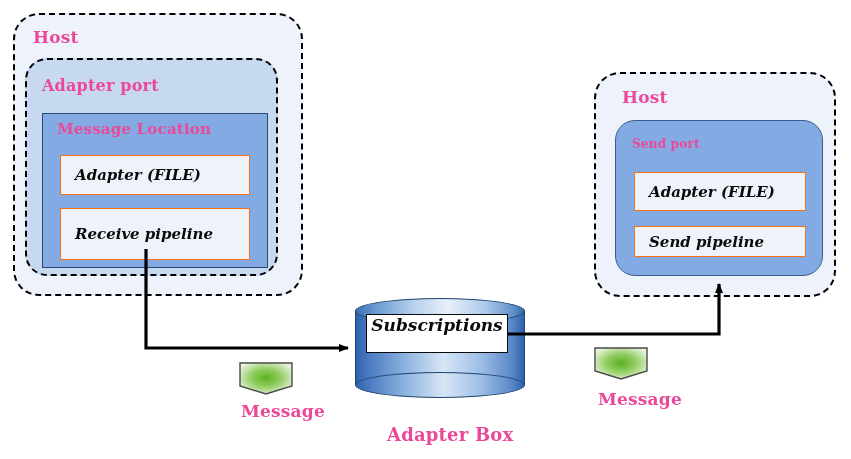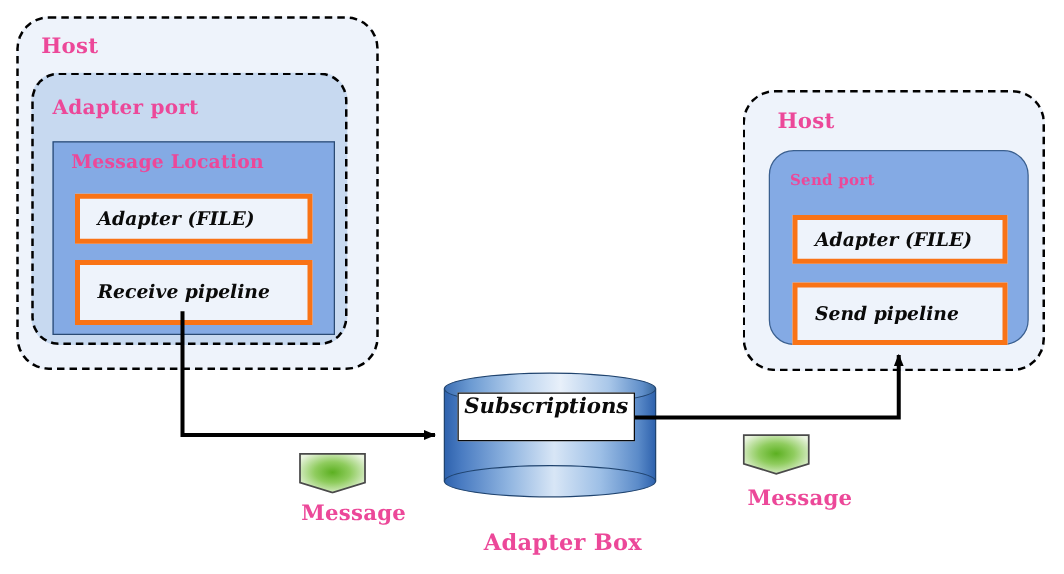--- a/index.html
+++ b/index.html
@@ -56,21 +56,21 @@
   .location-box {
     position: absolute;
     border: 1px solid #2a4a73;
     background: #84aae4;
     box-sizing: border-box;
   }
 
   
   .component-box {
     position: absolute;
-    border: 4px solid #f97316;
+    border: 1px solid #f97316;
     background: #eef3fb;
     box-sizing: border-box;
   }
   .component-box .comp-label {
     position: absolute;
     left: 14px;
     top: 50%;
     transform: translateY(-52%);
     font-family: "DejaVu Serif", serif;
     font-style: italic;
@@ -184,21 +184,21 @@
 <div class="label" style="left:622px; top:87px; font-size:17px;">Host</div>
 
 <div class="port-solid" style="left:615px; top:120px; width:208px; height:156px;">
 </div>
 <div class="label" style="left:632px; top:137px; font-size:12px;">Send port</div>
 
 <div class="component-box" style="left:634px; top:172px; width:172px; height:39px;">
   <span class="comp-label">Adapter (FILE)</span>
 </div>
 
-<div class="component-box" style="left:634px; top:226px; width:172px; height:50px;">
+<div class="component-box" style="left:634px; top:226px; width:172px; height:31px;">
   <span class="comp-label">Send pipeline</span>
 </div>
 
 <div class="cylinder" style="left:355px; top:298px; width:170px; height:100px;">
   <div class="cyl-body"></div>
   <div class="cyl-bottom"></div>
   <div class="cyl-top"></div>
 </div>
 
 <div class="subscriptions-box" style="left:366px; top:314px; width:142px; height:39px;">

